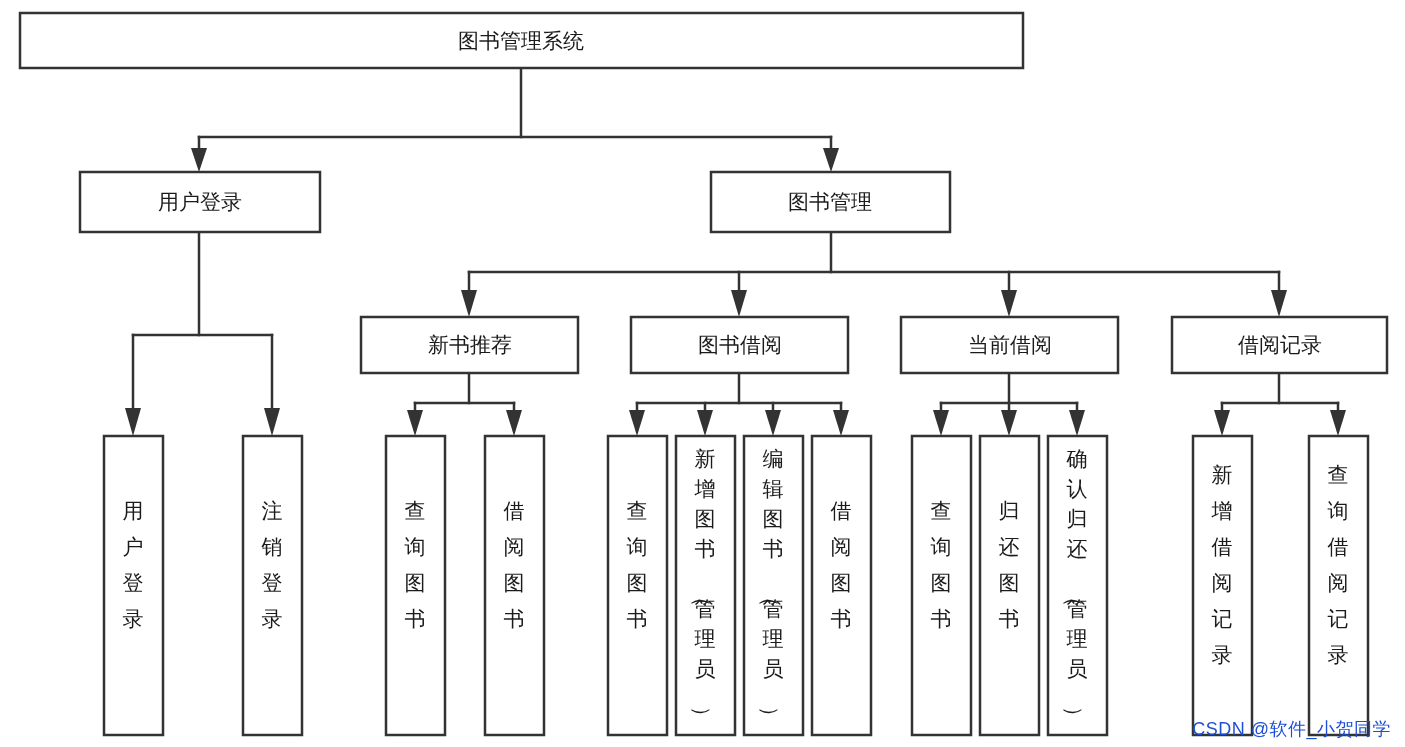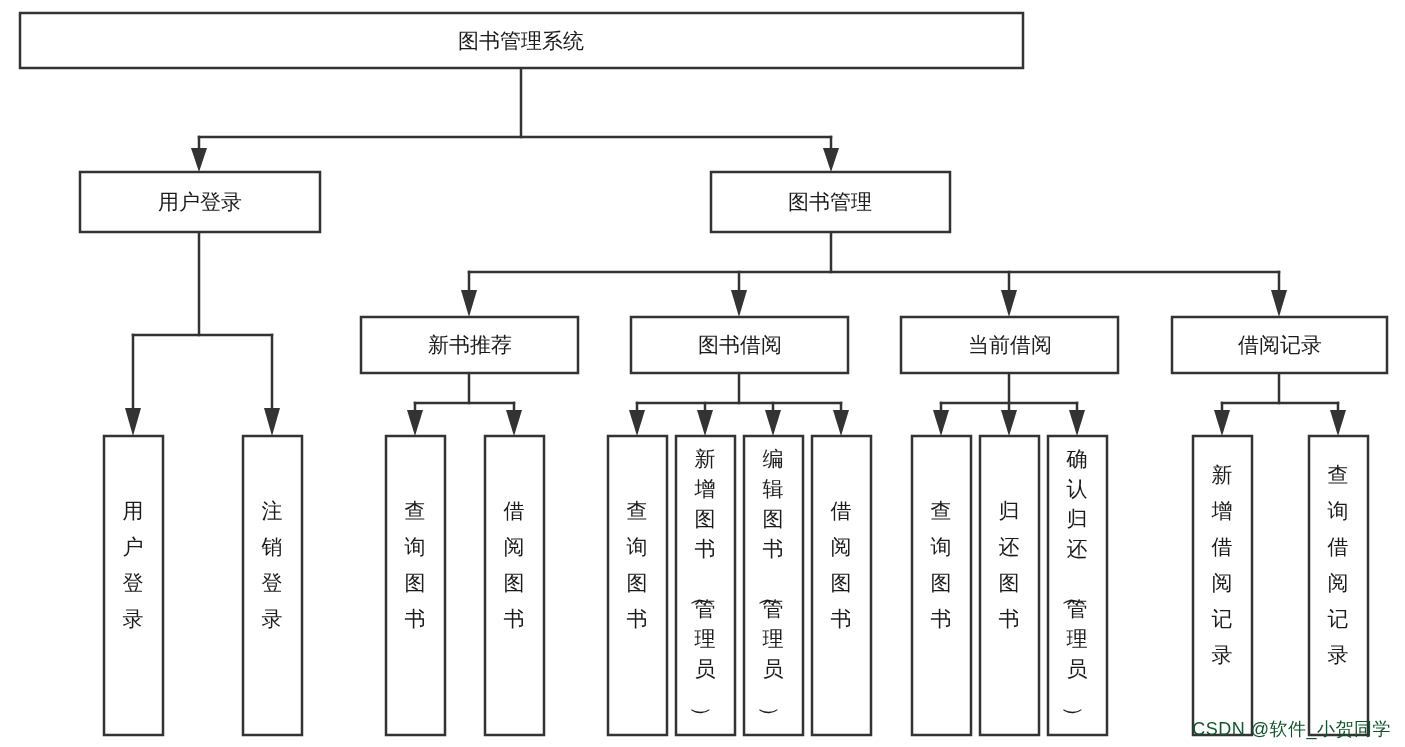--- a/index.html
+++ b/index.html
@@ -54,21 +54,21 @@
     font-size: 21px;
     fill: #1b1b1b;
     text-anchor: middle;
   }
   .watermark {
     position: absolute;
     right: 14px;
     bottom: 6px;
     font-family: "Liberation Sans", "DejaVu Sans", sans-serif;
     font-size: 18px;
-    color: #14532d;
+    color: #1d4ed8;
     white-space: nowrap;
     letter-spacing: 0.5px;
     pointer-events: none;
   }
 </style>
 </head>
 <body>
 
 <div id="diagram-root">
 

